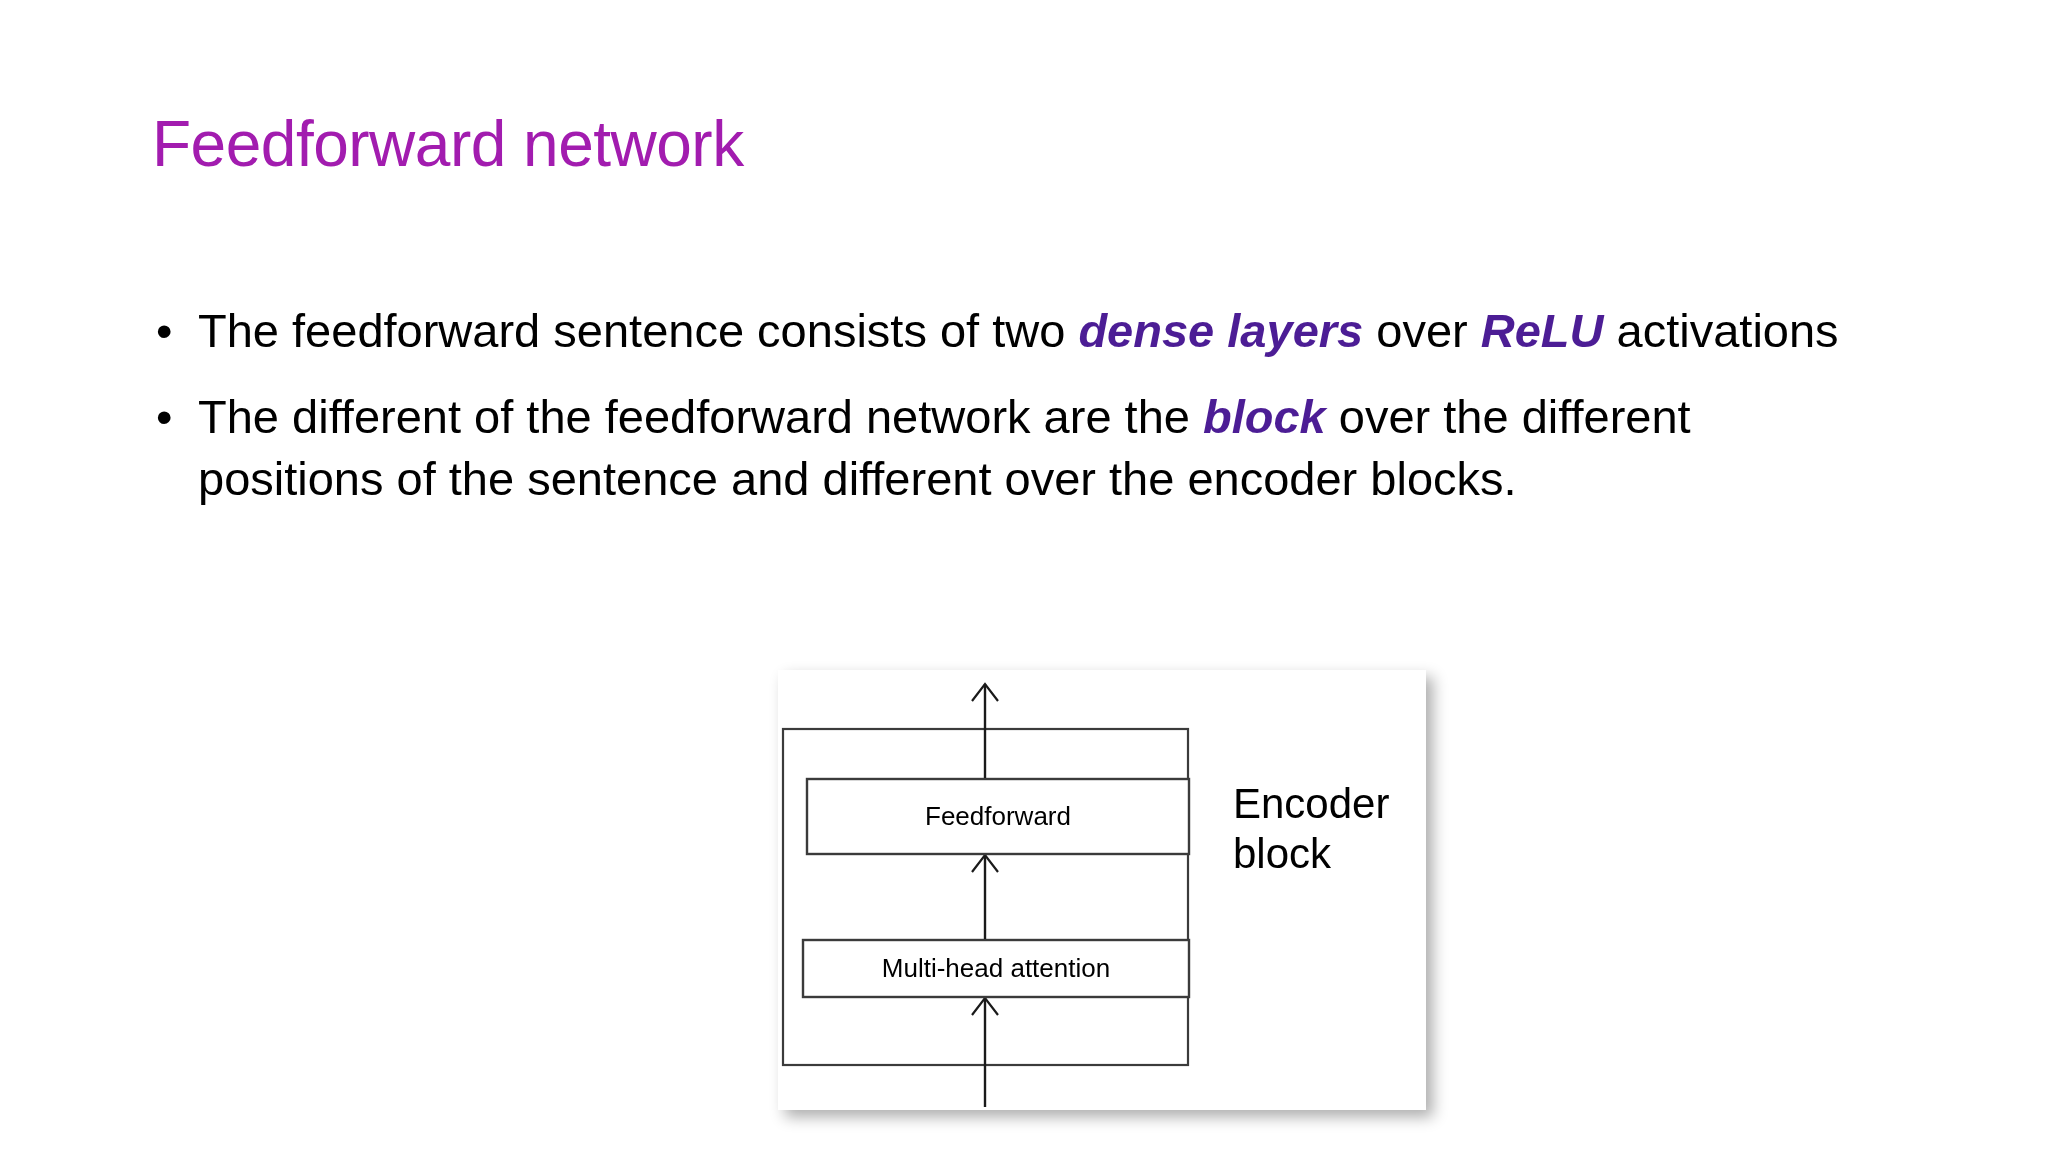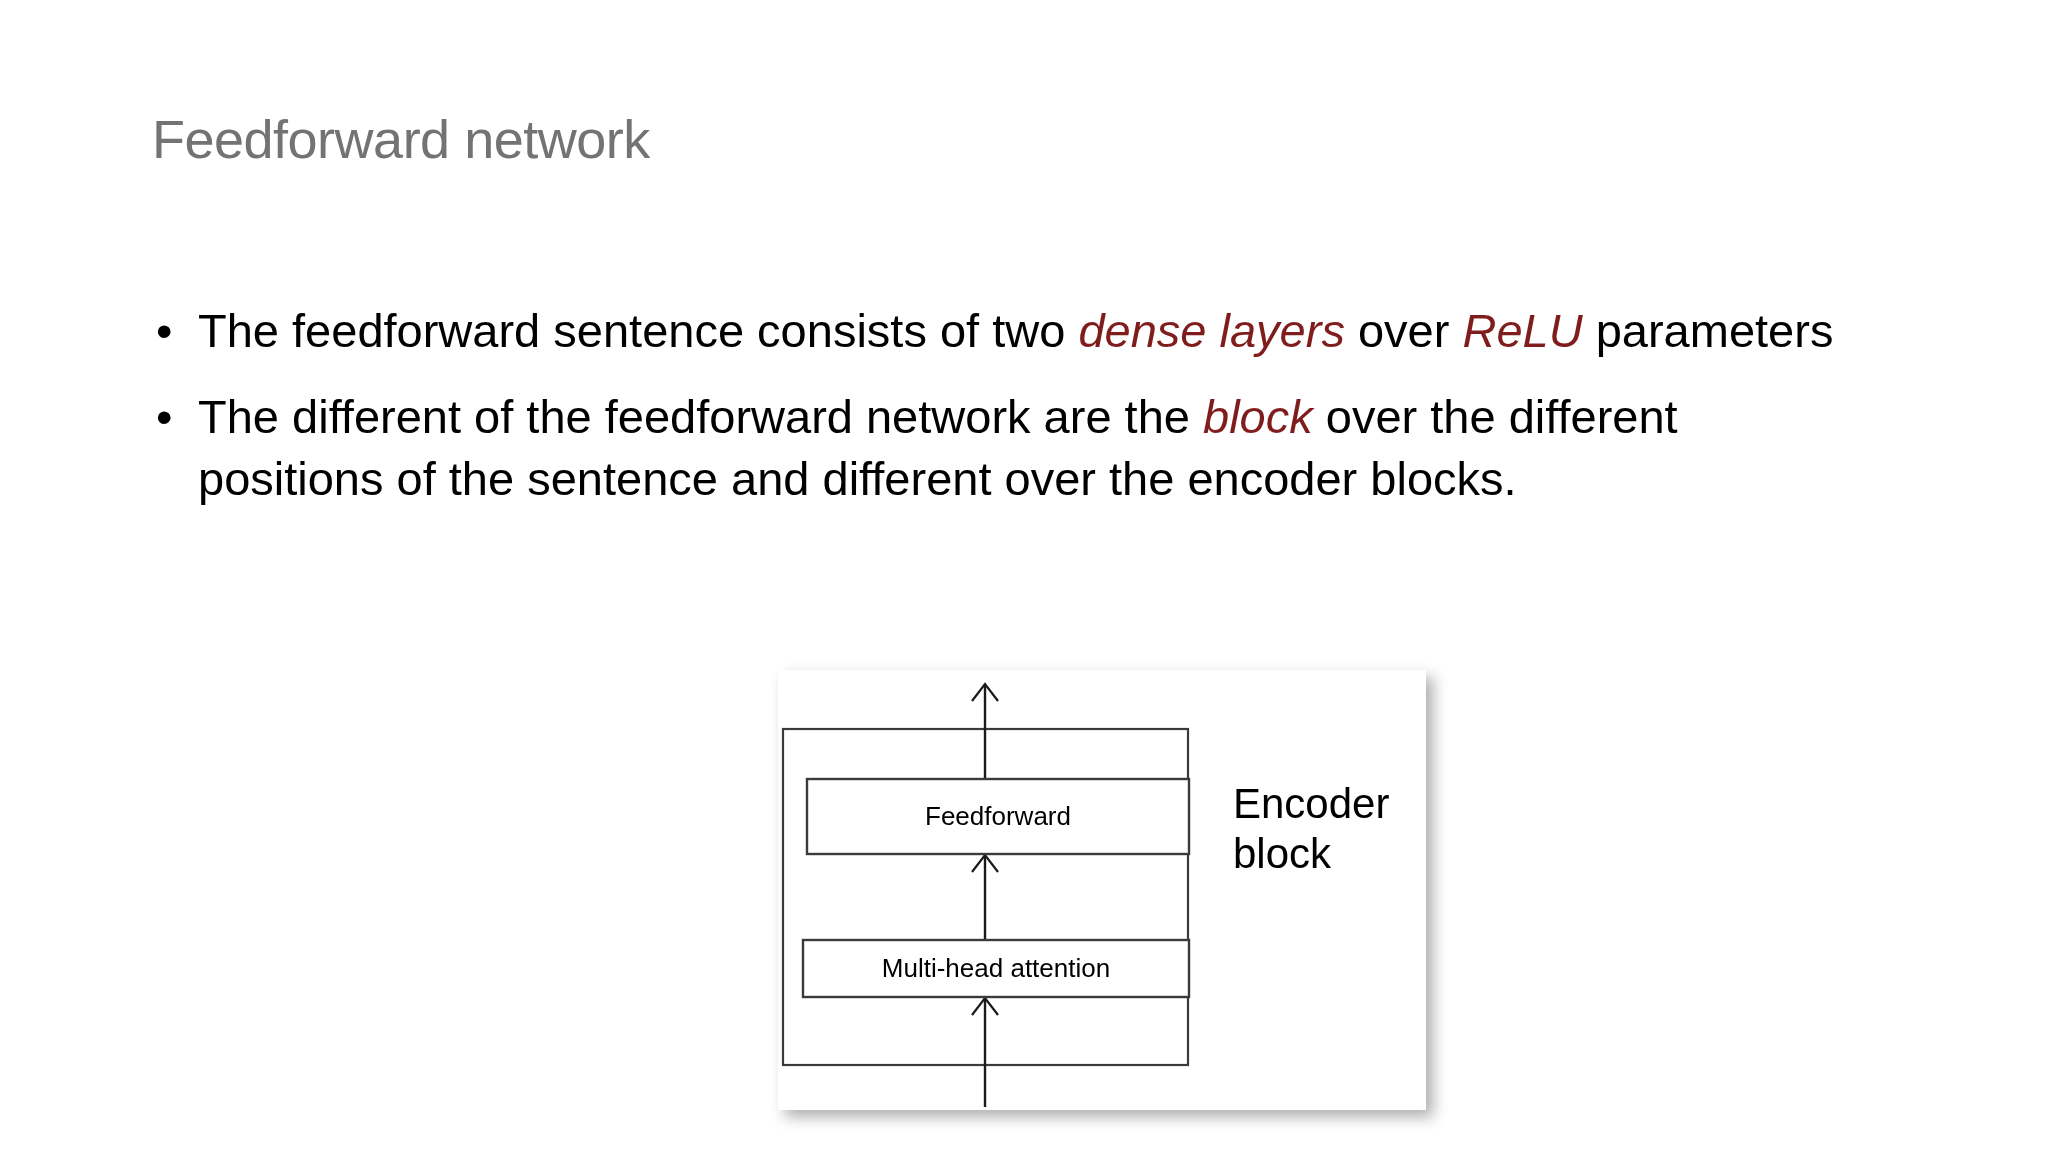--- a/index.html
+++ b/index.html
@@ -15,25 +15,25 @@
     font-family: "Liberation Sans", sans-serif;
     color: #000000;
     -webkit-font-smoothing: antialiased;
   }
 
   
   .slide-title {
     position: absolute;
     left: 152px;
     top: 112px;
-    font-size: 54px;
+    font-size: 64px;
     font-weight: 300;
     line-height: 1.0;
     letter-spacing: -0.5px;
-    color: #737373;
+    color: #a21caf;
     white-space: nowrap;
   }
 
   
   .body-list {
     position: absolute;
     left: 150px;
     top: 300px;
     width: 1720px;
     margin: 0;
@@ -52,22 +52,23 @@
     position: absolute;
     left: 6px;
     top: 0;
     font-size: 47px;
     line-height: 1.32;
   }
   .bullet-item.second {
     margin-top: 24px;
   }
   .hl {
-    color: #7f1d1d;
+    color: #4c1d95;
     font-style: italic;
+    font-weight: bold;
   }
 
   
   .diagram-figure {
     position: absolute;
     left: 778px;
     top: 670px;
     width: 648px;
     height: 440px;
     background: #ffffff;
@@ -110,21 +111,21 @@
   }
 </style>
 </head>
 <body>
 
 <div class="slide-title">Feedforward network</div>
 
 <ul class="body-list">
 
   <li class="bullet-item">
-    <span class="bullet-dot">•</span><span>The feedforward sentence consists of two </span><span class="hl">dense layers</span><span> over </span><span class="hl">ReLU</span><span> parameters</span>
+    <span class="bullet-dot">•</span><span>The feedforward sentence consists of two </span><span class="hl">dense layers</span><span> over </span><span class="hl">ReLU</span><span> activations</span>
   </li>
 
   <li class="bullet-item second">
     <span class="bullet-dot">•</span><span>The different of the feedforward network are the </span><span class="hl">block</span><span> over the different positions of the sentence and different over the encoder blocks.</span>
   </li>
 
 </ul>
 
 <div class="diagram-figure">
   <svg viewBox="0 0 648 440" xmlns="http://www.w3.org/2000/svg">

